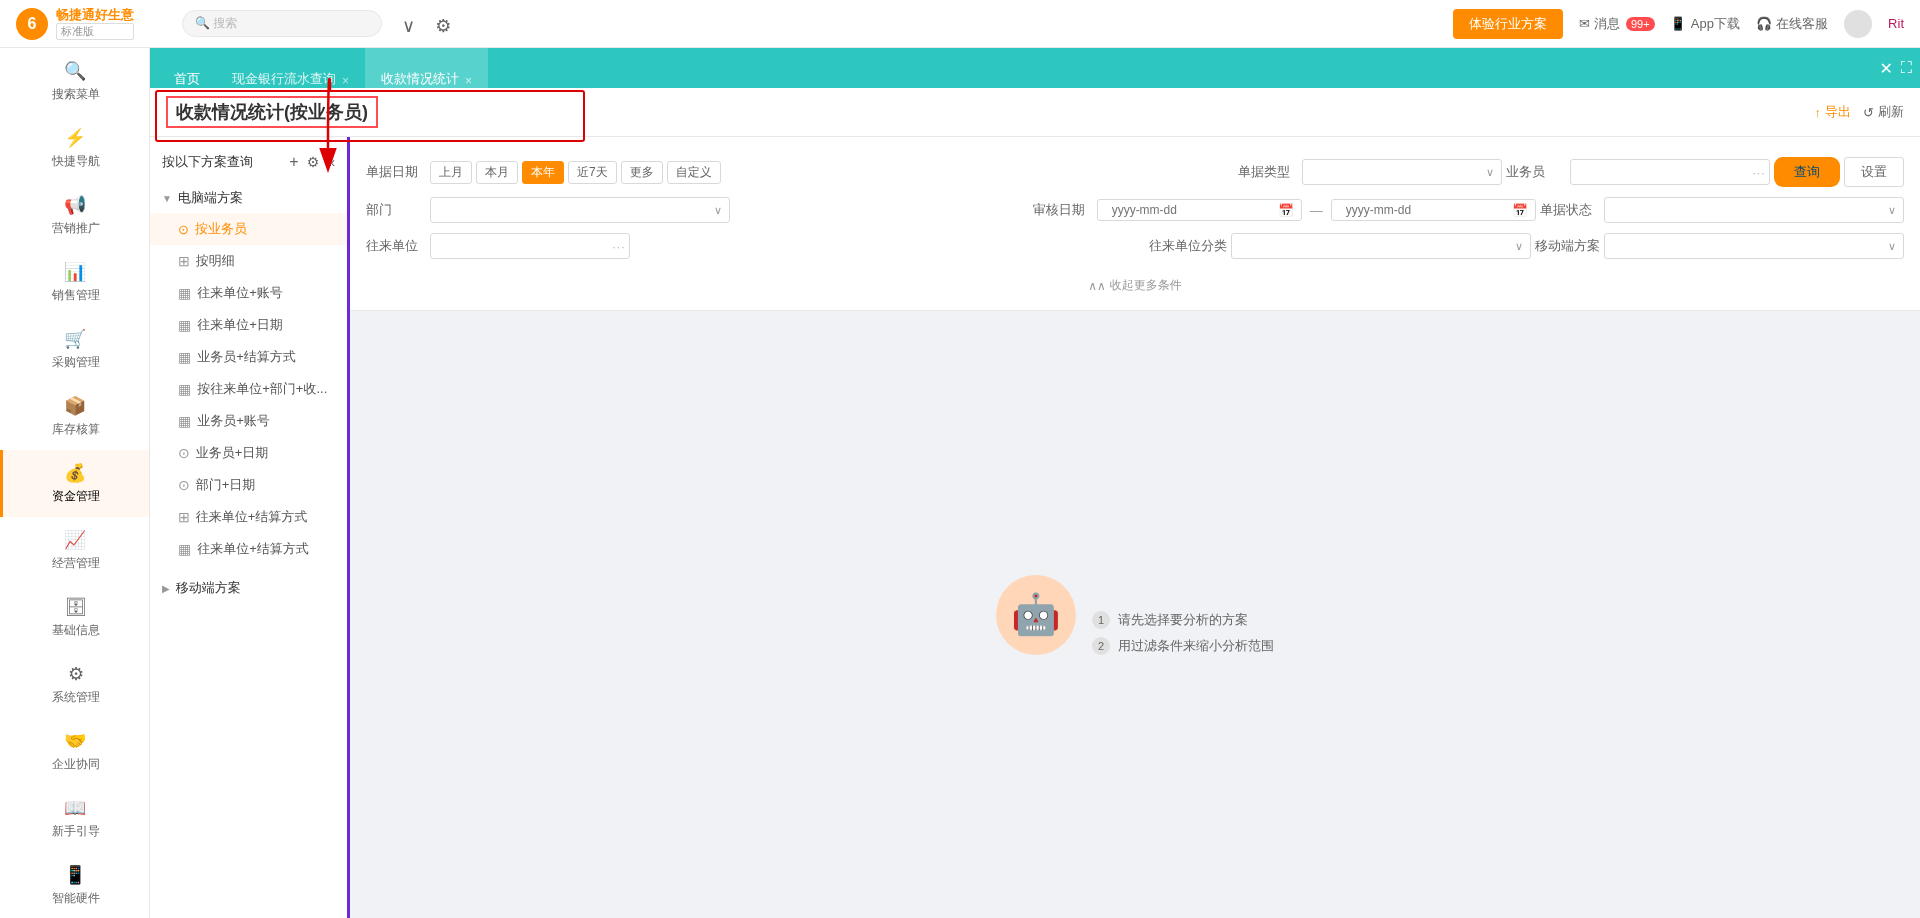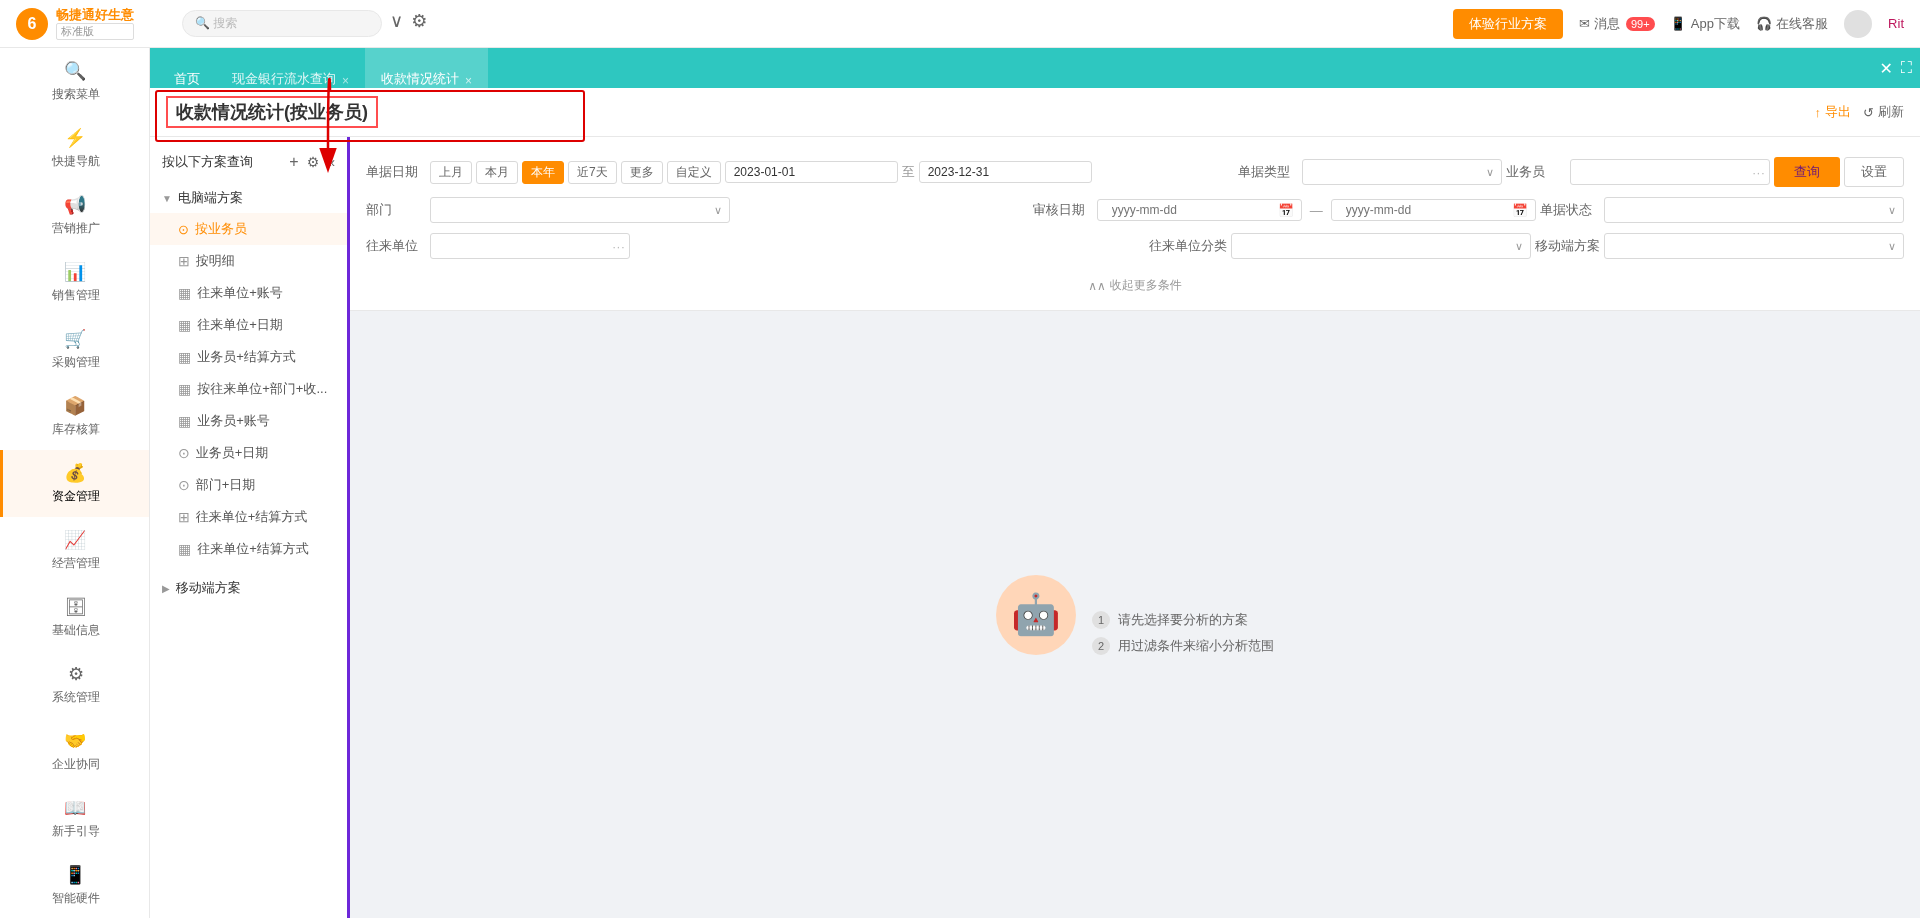--- a/index.html
+++ b/index.html
@@ -29,22 +29,22 @@
     .logo-icon {
       width: 32px; height: 32px;
       background: #ff8c00;
       border-radius: 50%;
       display: flex; align-items: center; justify-content: center;
       color: white; font-size: 16px; font-weight: bold;
     }
     .top-header-nav {
       flex: 1;
       display: flex;
-      align-items: flex-start;
-      gap: 8px;
+      align-items: flex-end;
+      gap: 20px;
       padding-left: 16px;
     }
     .top-header-search {
       background: #f5f5f5;
       border: 1px solid #e8e8e8;
       border-radius: 16px;
       padding: 4px 12px;
       color: #999;
       font-size: 12px;
       width: 200px;
@@ -313,23 +313,23 @@
       color: #333;
       min-width: 100px;
     }
     .date-range-input {
       display: flex;
       align-items: center;
       gap: 4px;
     }
     .query-btn {
       background: #ff8c00;
-      color: #701a75;
+      color: #0c4a6e;
       border: none;
-      border-radius: 3px;
+      border-radius: 9px;
       padding: 6px 20px;
       cursor: pointer;
       font-size: 13px;
     }
     .settings2-btn {
       background: #fff;
       color: #666;
       border: 1px solid #d9d9d9;
       border-radius: 3px;
       padding: 5px 16px;
@@ -646,25 +646,20 @@
             <div class="filter-row">
               <span class="filter-label">单据日期</span>
               <div class="date-tabs">
                 <button class="date-tab">上月</button>
                 <button class="date-tab">本月</button>
                 <button class="date-tab active">本年</button>
                 <button class="date-tab">近7天</button>
                 <button class="date-tab">更多</button>
                 <button class="date-tab">自定义</button>
               </div>
-              <div class="date-range-input">
-                <input class="date-input" value="2023-01-01" readonly="" style="">
-                <span style="color:#999">至</span>
-                <input class="date-input" value="2023-12-31" readonly="" style="">
-              </div>
               <div style="flex:1"></div>
               <span class="filter-label" style="min-width:60px">单据类型</span>
               <div class="select-wrap" style="width:200px">
                 <select class="full-width-select">
                   <option value=""></option>
                 </select>
               </div>
               <span class="filter-label">业务员</span>
               <div style="display:flex;align-items:center;border:1px solid #d9d9d9;border-radius:3px;padding:0 4px;min-width:200px">
                 <input class="input-full" style="border: none; outline: none; min-width: 160px;" placeholder="">

